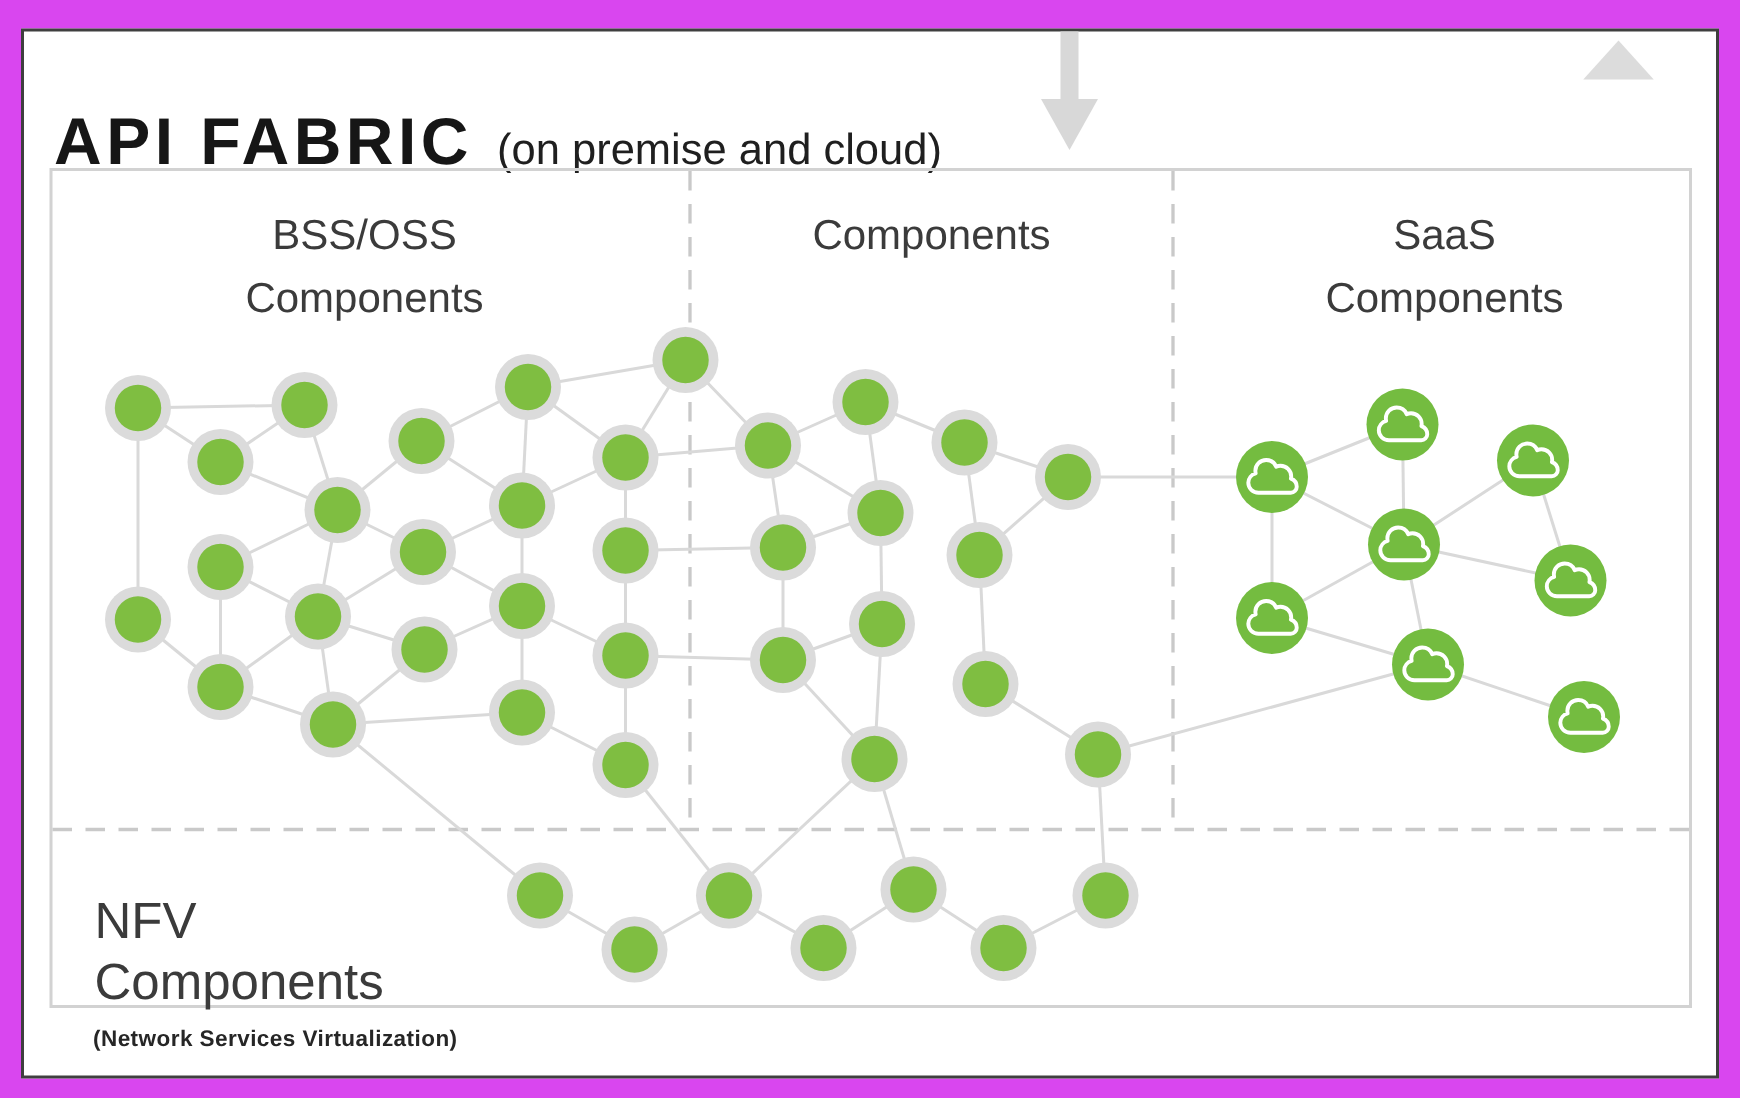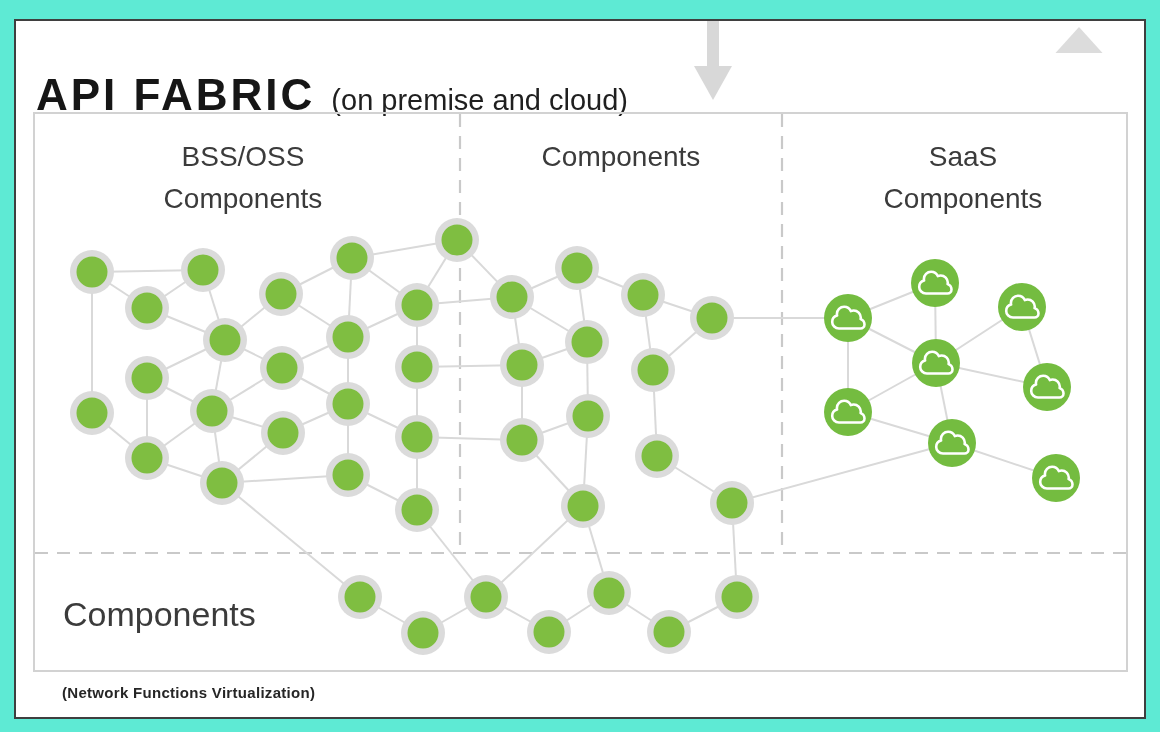--- a/index.html
+++ b/index.html
@@ -1,17 +1,17 @@
 <!DOCTYPE html>
 <html><head>
 <meta charset="utf-8">
 <style>
   html,body{margin:0;padding:0;background:#ffffff;}
   .stage{
-    position:relative;width:1160px;height:732px;background:#5eead4;
+    position:relative;width:1160px;height:732px;background:#d946ef;
     font-family:"Liberation Sans",sans-serif;overflow:hidden;
   }
   .frame{
     position:absolute;left:14px;top:19px;width:1128px;height:696px;
     border:2px solid #3f3f3f;box-sizing:content-box;background:#ffffff;
   }
   .title-row{
     position:absolute;left:36px;top:48px;display:flex;align-items:baseline;gap:16px;white-space:nowrap;
   }
   .title{font-size:44px;font-weight:bold;letter-spacing:3px;color:#161616;}
@@ -59,24 +59,25 @@
   <div class="sec-header" id="h-digital">
     <div>Components</div>
   </div>
 
   <div class="sec-header" id="h-saas">
     <div>SaaS</div>
     <div>Components</div>
   </div>
 
   <div class="nfv-label">
+    <div>NFV</div>
     <div>Components</div>
   </div>
 
-  <div class="footnote">(Network Functions Virtualization)</div>
+  <div class="footnote">(Network Services Virtualization)</div>
 
   <svg id="net" viewBox="0 0 1160 732">
       <line x1="460" y1="114" x2="460" y2="553" stroke="#c9c9c9" stroke-width="2.2" stroke-dasharray="13 9"></line>
       <line x1="782" y1="114" x2="782" y2="553" stroke="#c9c9c9" stroke-width="2.2" stroke-dasharray="13 9"></line>
       <line x1="35" y1="553" x2="1130" y2="553" stroke="#c9c9c9" stroke-width="2.2" stroke-dasharray="13 9"></line>
       <g>
         <rect x="707" y="21" width="12" height="45" fill="#d8d8d8"></rect>
         <polygon points="694,66 732,66 713,100" fill="#d8d8d8"></polygon>
       </g>
       <polygon points="1055.5,53 1102.5,53 1079,27" fill="#dcdcdc"></polygon>

